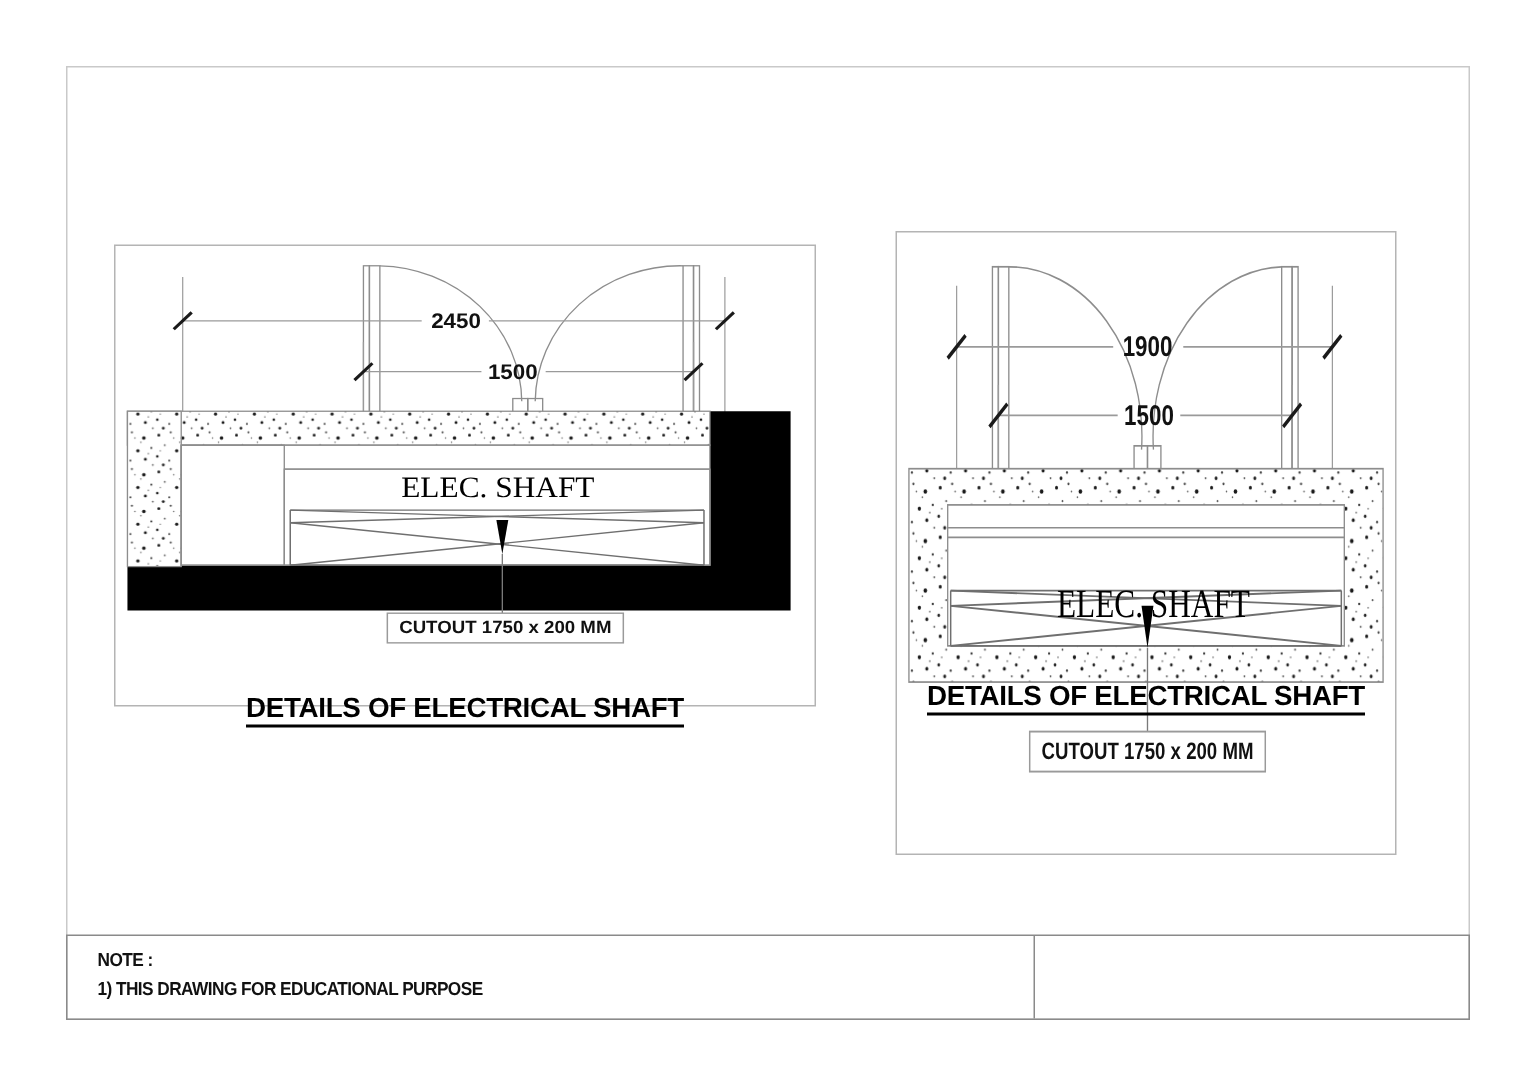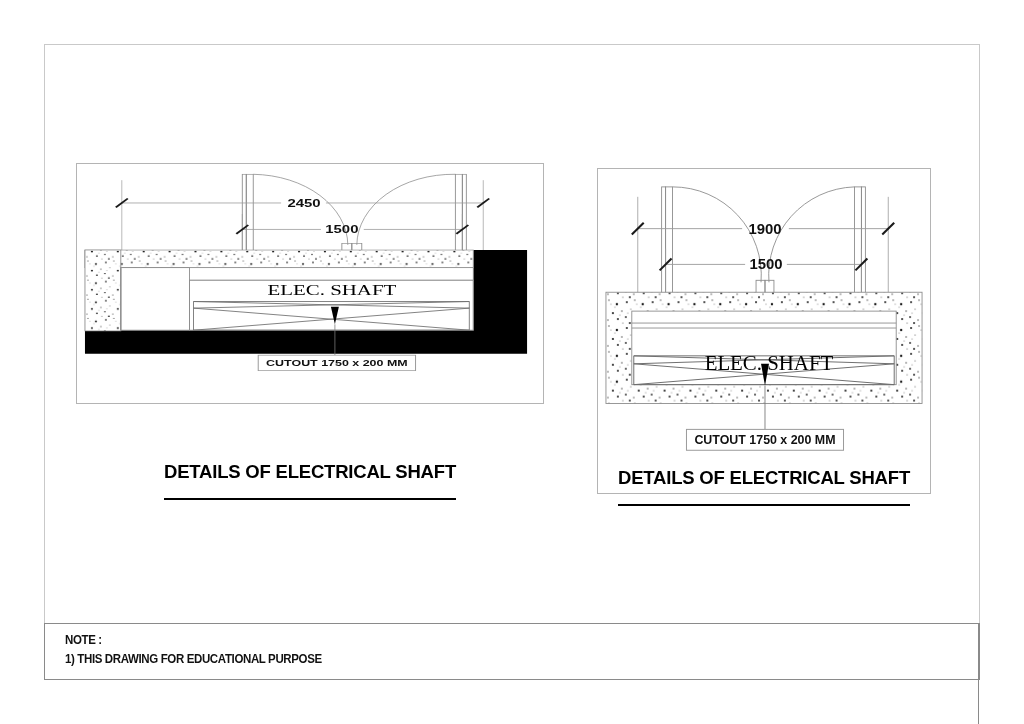--- a/index.html
+++ b/index.html
@@ -29,21 +29,20 @@
   
   #title-block {
     position: absolute;
     left: 44px;
     top: 623px;
     width: 936px;
     height: 57px;
     border: 1.5px solid #8a8a8a;
     box-sizing: border-box;
     display: flex;
-    flex-direction: column;
   }
   #note-cell {
     flex: 0 0 645px;
     box-sizing: border-box;
     border-right: 1.5px solid #8a8a8a;
     padding: 7px 0 0 20px;
   }
   .note-line {
     font-family: "Liberation Sans", sans-serif;
     font-weight: bold;
@@ -72,39 +71,39 @@
   }
   #meta-row-title { border-bottom: 1.5px solid #8a8a8a; }
 
   
   .panel {
     position: absolute;
     border: 1.5px solid #b4b4b4;
     box-sizing: border-box;
     background: #fff;
   }
-  #panel-left  { left: 76px;  top: 163px; width: 468px; height: 241px; }
-  #panel-right { left: 597px; top: 168px; width: 334px; height: 326px; }
+  #panel-left  { left: 76px;  top: 163px; width: 468px; height: 308px; }
+  #panel-right { left: 597px; top: 154px; width: 334px; height: 416px; }
 
   .panel-svg { display: block; width: 100%; height: 100%; }
 
   .panel-caption {
     position: absolute;
     left: 0;
     width: 100%;
     text-align: center;
     font-family: "Liberation Sans", sans-serif;
     font-weight: bold;
     font-size: 18.5px;
     letter-spacing: -0.2px;
     color: #000;
   }
   .panel-caption span {
     border-bottom: 2px solid #000;
-    padding-bottom: 16px;
+    padding-bottom: 1px;
     margin-top: 32px;
   }
   #caption-left  { top: 297px; }
   #caption-right { top: 298px; }
 
   
   .thin      { stroke: #8d8d8d; stroke-width: 0.9; fill: none; }
   .thin2     { stroke: #6f6f6f; stroke-width: 1;   fill: none; }
   .arc       { stroke: #8d8d8d; stroke-width: 0.9; fill: none; }
   .dimline   { stroke: #9a9a9a; stroke-width: 0.9; fill: none; }

